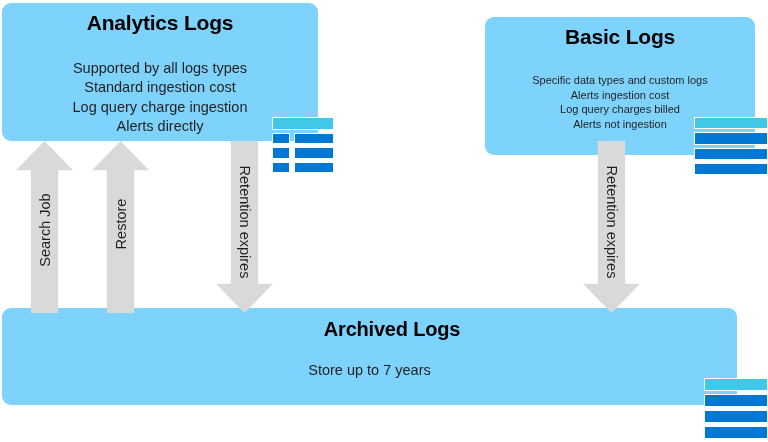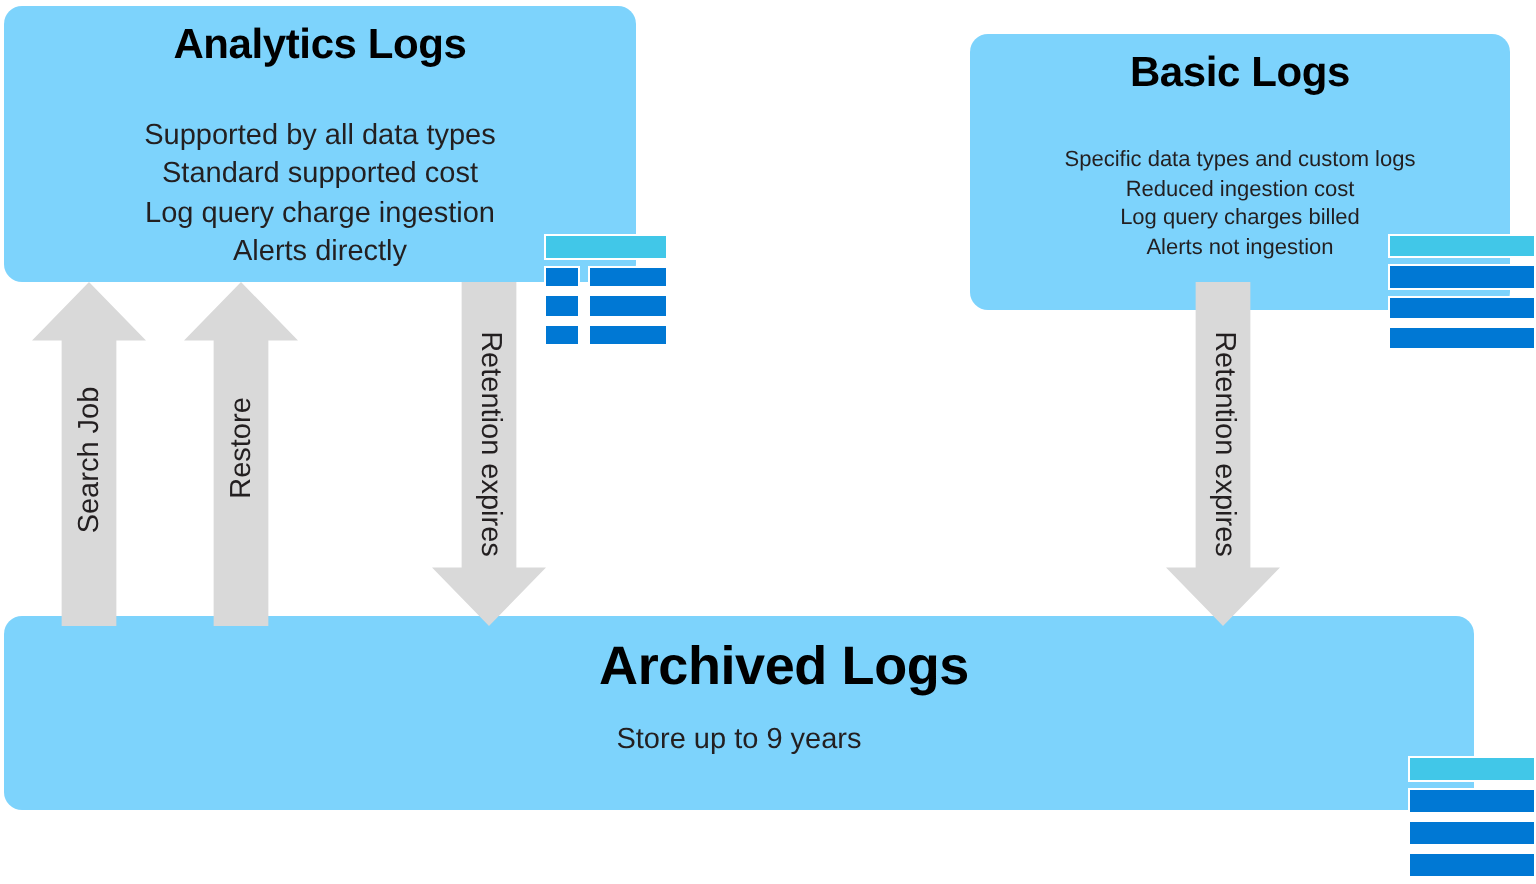--- a/index.html
+++ b/index.html
@@ -69,21 +69,21 @@
   #panel-basic .panel-title { top: 8px; font-size: 21px; }
   #panel-basic .panel-lines { top: 56px; font-size: 11px; }
 
   
   #panel-archived {
     left: 2px;
     top: 308px;
     width: 735px;
     height: 97px;
   }
-  #panel-archived .panel-title { top: 10px; font-size: 27px; margin-left: 45px; }
+  #panel-archived .panel-title { top: 10px; font-size: 20px; margin-left: 45px; }
   #panel-archived .panel-lines { top: 53px; font-size: 14.5px; }
 
   
   .arrow {
     position: absolute;
     background: #d9d9d9;
   }
   .arrow-up {
     clip-path: polygon(50% 0%, 100% 17%, 74% 17%, 74% 100%, 26% 100%, 26% 17%, 0% 17%);
   }
@@ -172,41 +172,41 @@
   #icon-archived-table .cell.full { flex: 1 1 auto; }
 </style>
 </head>
 <body>
 
 <div id="diagram">
 
   <div class="panel" id="panel-analytics">
     <div class="panel-title">Analytics Logs</div>
     <div class="panel-lines">
-      <div>Supported by all data types</div>
-      <div>Standard supported cost</div>
+      <div>Supported by all logs types</div>
+      <div>Standard ingestion cost</div>
       <div>Log query charge ingestion</div>
       <div>Alerts directly</div>
     </div>
   </div>
 
   <div class="panel" id="panel-basic">
     <div class="panel-title">Basic Logs</div>
     <div class="panel-lines">
       <div>Specific data types and custom logs</div>
-      <div>Reduced ingestion cost</div>
+      <div>Alerts ingestion cost</div>
       <div>Log query charges billed</div>
       <div>Alerts not ingestion</div>
     </div>
   </div>
 
   <div class="panel" id="panel-archived">
     <div class="panel-title">Archived Logs</div>
     <div class="panel-lines">
-      <div>Store up to 9 years</div>
+      <div>Store up to 7 years</div>
     </div>
   </div>
 
   <div class="arrow arrow-up" id="arrow-search-job">
     <span class="arrow-label rot-ccw">Search Job</span>
   </div>
 
   <div class="arrow arrow-up" id="arrow-restore">
     <span class="arrow-label rot-ccw">Restore</span>
   </div>

